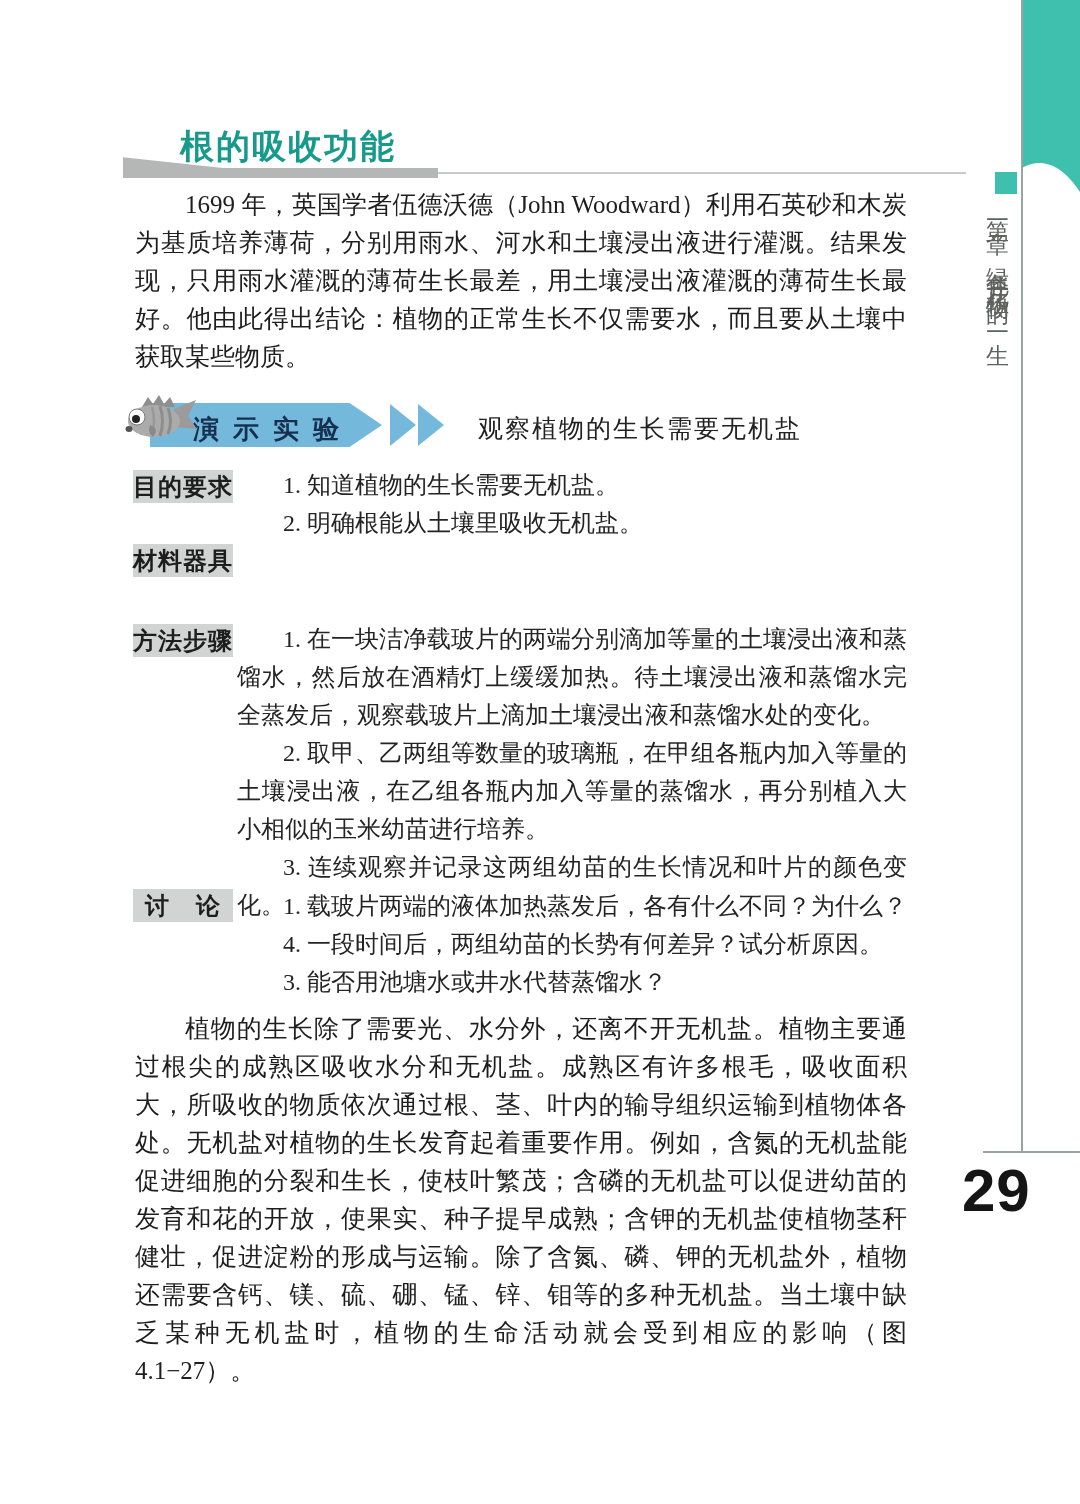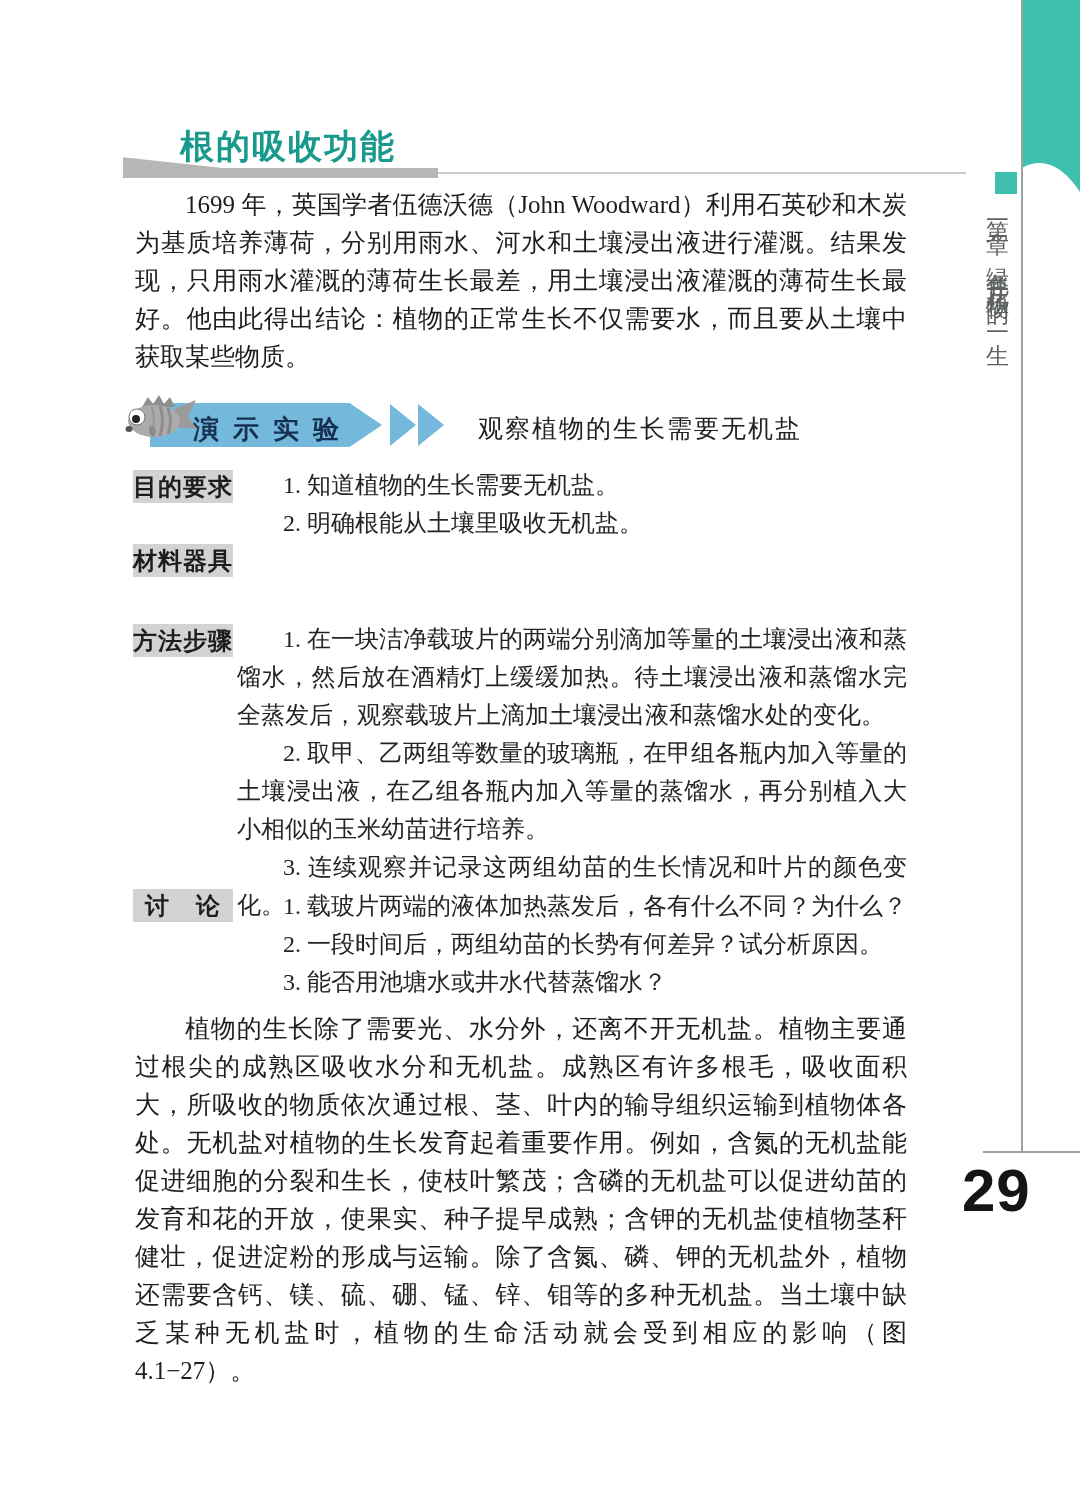--- a/index.html
+++ b/index.html
@@ -119,21 +119,21 @@
     <p>2. 取甲、乙两组等数量的玻璃瓶，在甲组各瓶内加入等量的土壤浸出液，在乙组各瓶内加入等量的蒸馏水，再分别植入大小相似的玉米幼苗进行培养。</p>
     <p>3. 连续观察并记录这两组幼苗的生长情况和叶片的颜色变化。</p>
   </div>
 
   <div class="abs lab split lab-discuss">
     <span>讨</span>
     <span>论</span>
   </div>
   <div class="abs exp-block discuss-items">
     <p>1. 载玻片两端的液体加热蒸发后，各有什么不同？为什么？</p>
-    <p>2. 一段时间后，两组幼苗的长势有何差异？试分析原因。</p>
+    <p>4. 一段时间后，两组幼苗的长势有何差异？试分析原因。</p>
     <p>3. 能否用池塘水或井水代替蒸馏水？</p>
   </div>
 
   <div class="abs para closing">
     <p>植物的生长除了需要光、水分外，还离不开无机盐。植物主要通过根尖的成熟区吸收水分和无机盐。成熟区有许多根毛，吸收面积大，所吸收的物质依次通过根、茎、叶内的输导组织运输到植物体各处。无机盐对植物的生长发育起着重要作用。例如，含氮的无机盐能促进细胞的分裂和生长，使枝叶繁茂；含磷的无机盐可以促进幼苗的发育和花的开放，使果实、种子提早成熟；含钾的无机盐使植物茎秆健壮，促进淀粉的形成与运输。除了含氮、磷、钾的无机盐外，植物还需要含钙、镁、硫、硼、锰、锌、钼等的多种无机盐。当土壤中缺乏某种无机盐时，植物的生命活动就会受到相应的影响（图 4.1−27）。</p>
   </div>
 
   <div class="abs tab-teal">
     <svg width="58" height="200" viewBox="0 0 58 200">
       <path d="M0,0 L58,0 L58,192 C38,162 18,158 0,168 Z" fill="#3fbfae"></path>

